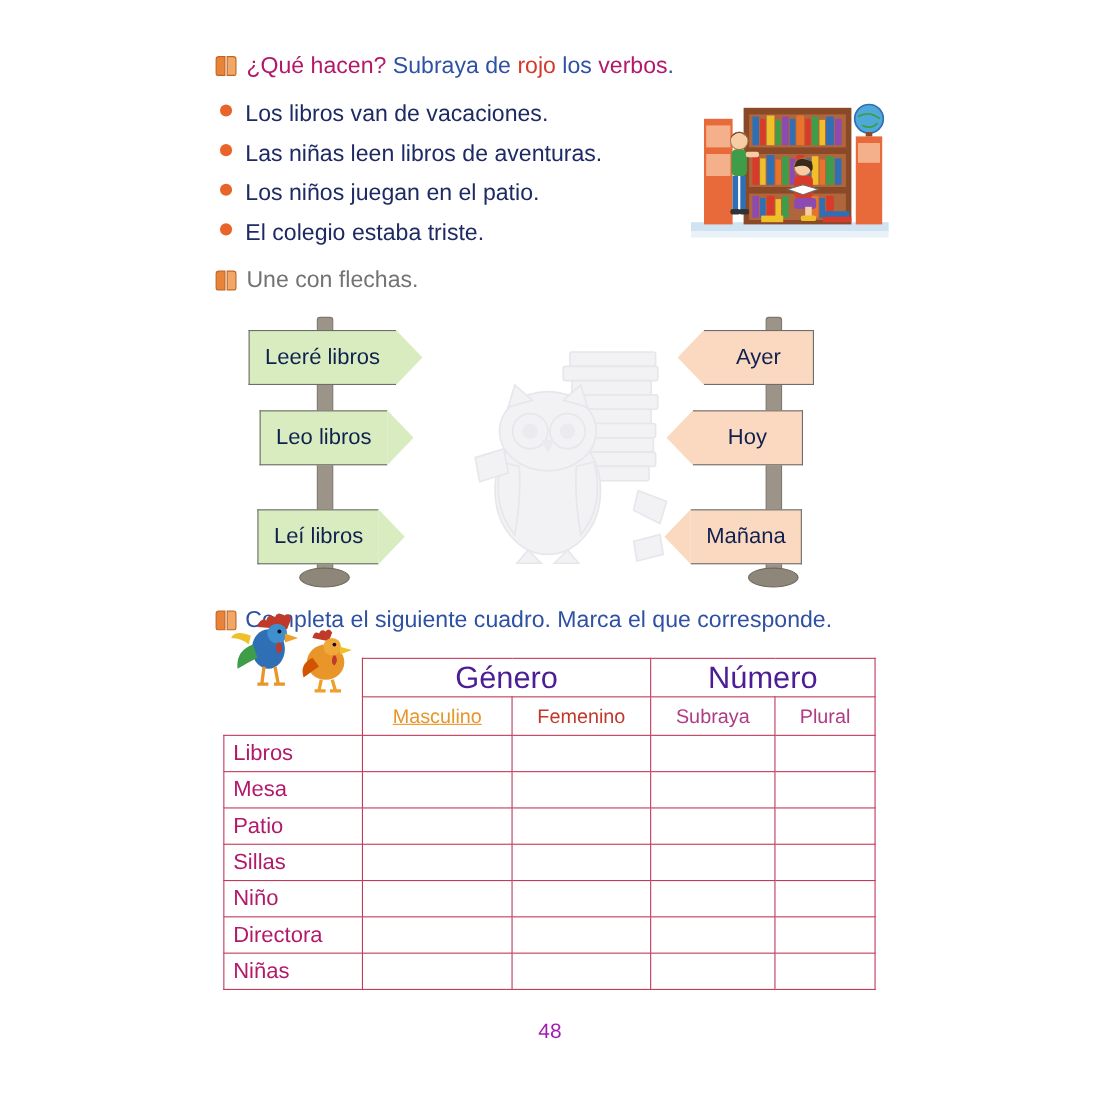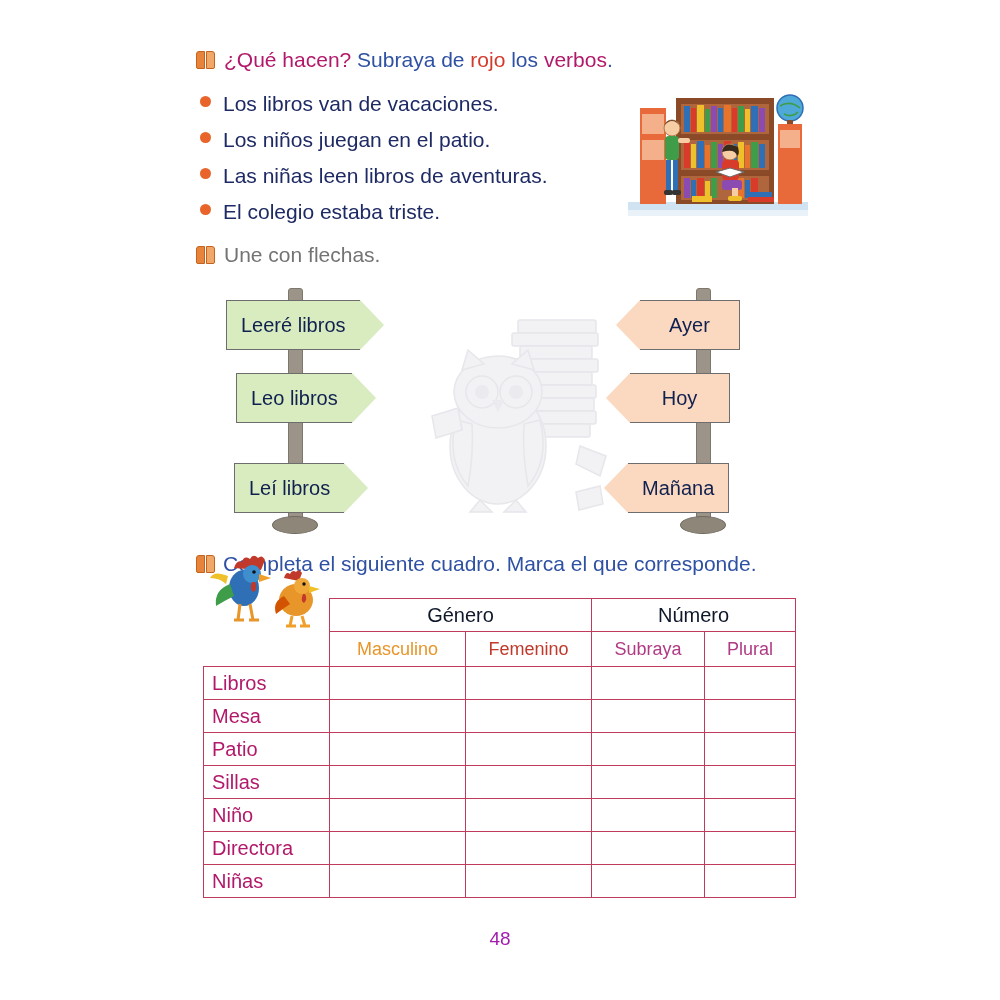--- a/index.html
+++ b/index.html
@@ -195,30 +195,30 @@
   }
   td.rooster-cell {
     border: none !important;
     width: 126px;
     height: 78px;
     position: relative;
     padding: 0;
   }
   td.grp {
     text-align: center;
-    font-size: 20px;
-    color: #0f172a;
+    font-size: 28px;
+    color: #4c1d95;
     height: 45px;
   }
   td.sub {
     text-align: center;
     font-size: 18px;
     height: 35px;
   }
-  td.sub.masc { color: #e8952a; }
+  td.sub.masc { color: #e8952a; text-decoration: underline; }
   td.sub.fem { color: #c0392b; }
   td.sub.sing { color: #b03a84; }
   td.sub.plur { color: #b03a84; }
   td.word {
     color: #b2196a;
     font-size: 20px;
     padding-left: 8px;
     width: 126px;
   }
   .roosters {
@@ -254,25 +254,25 @@
     </span>
   </div>
 
   <ul class="bullets">
     <li>
       <span class="dot"></span>
       <span>Los libros van de vacaciones.</span>
     </li>
     <li>
       <span class="dot"></span>
-      <span>Los niños juegan en el patio.</span>
+      <span>Las niñas leen libros de aventuras.</span>
     </li>
     <li>
       <span class="dot"></span>
-      <span>Las niñas leen libros de aventuras.</span>
+      <span>Los niños juegan en el patio.</span>
     </li>
     <li>
       <span class="dot"></span>
       <span>El colegio estaba triste.</span>
     </li>
   </ul>
 
   <div class="library">
     <svg viewBox="0 0 180 142" width="180" height="142">
 

